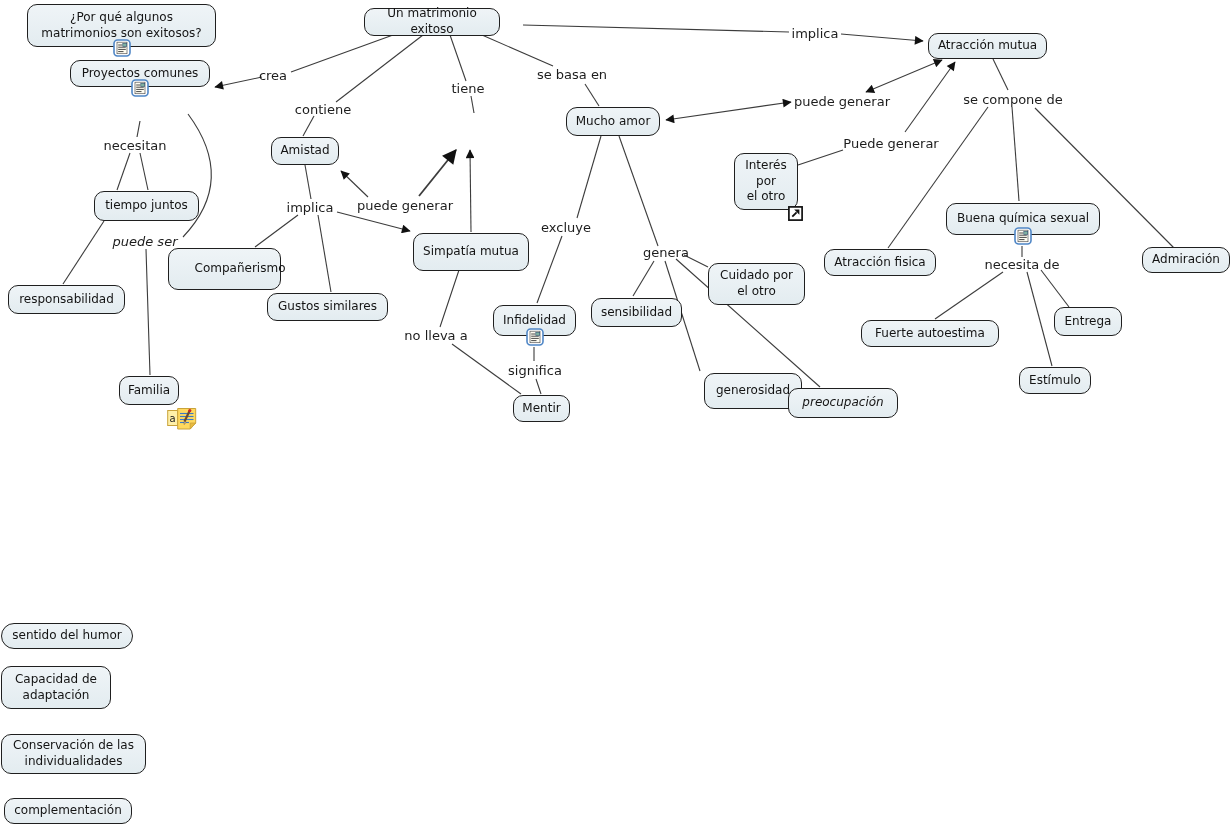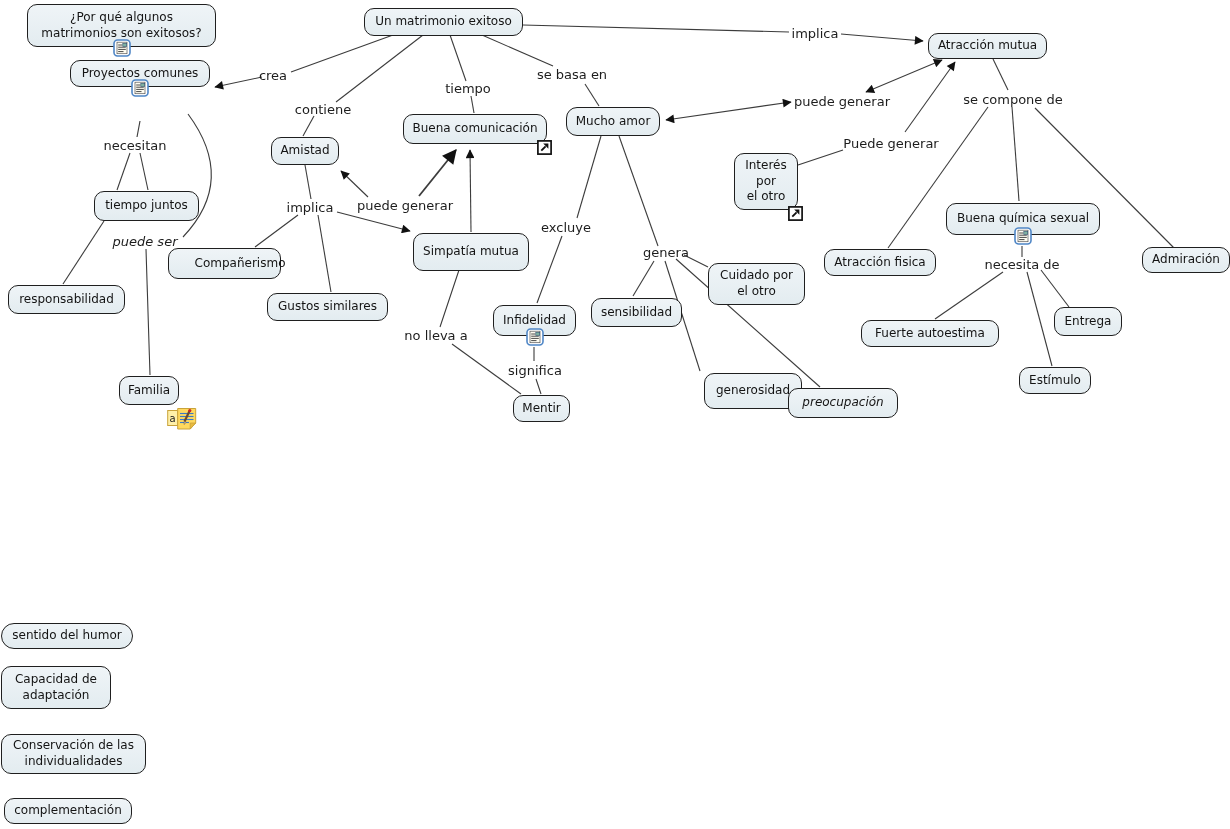--- a/index.html
+++ b/index.html
@@ -94,45 +94,37 @@
       <span class="nicon pos-bc"><svg width="18" height="18" viewBox="0 0 18 18">
           <rect x="1" y="1" width="16" height="16" rx="3.5" fill="#ffffff" stroke="#4f86c6" stroke-width="1.6"></rect>
           <rect x="4" y="3.2" width="10" height="11.5" fill="#fffdf2" stroke="#555" stroke-width="0.7"></rect>
           <line x1="5.2" y1="6" x2="9.3" y2="6" stroke="#333" stroke-width="0.9"></line>
           <line x1="5.2" y1="8.2" x2="12.8" y2="8.2" stroke="#333" stroke-width="0.9"></line>
           <line x1="5.2" y1="10.4" x2="12.8" y2="10.4" stroke="#333" stroke-width="0.9"></line>
           <line x1="5.2" y1="12.6" x2="10.5" y2="12.6" stroke="#333" stroke-width="0.9"></line>
           <rect x="9.8" y="4.3" width="3.9" height="3" fill="#7fb2a0" stroke="#2f4f6f" stroke-width="0.6"></rect>
         </svg></span>
     </div>
-    <div class="concept" style="left: 364px; top: 8px; width: 159px; height: 28px;">
+    <div class="concept" style="left: 364px; top: 8px; width: 136px; height: 28px; justify-content: flex-end;">
       <span class="lbl">Un matrimonio exitoso</span>
     </div>
     <div class="concept" style="left: 70px; top: 60px; width: 140px; height: 27px;">
       <span class="lbl">Proyectos comunes</span>
       <span class="nicon pos-bc"><svg width="18" height="18" viewBox="0 0 18 18">
           <rect x="1" y="1" width="16" height="16" rx="3.5" fill="#ffffff" stroke="#4f86c6" stroke-width="1.6"></rect>
           <rect x="4" y="3.2" width="10" height="11.5" fill="#fffdf2" stroke="#555" stroke-width="0.7"></rect>
           <line x1="5.2" y1="6" x2="9.3" y2="6" stroke="#333" stroke-width="0.9"></line>
           <line x1="5.2" y1="8.2" x2="12.8" y2="8.2" stroke="#333" stroke-width="0.9"></line>
           <line x1="5.2" y1="10.4" x2="12.8" y2="10.4" stroke="#333" stroke-width="0.9"></line>
           <line x1="5.2" y1="12.6" x2="10.5" y2="12.6" stroke="#333" stroke-width="0.9"></line>
           <rect x="9.8" y="4.3" width="3.9" height="3" fill="#7fb2a0" stroke="#2f4f6f" stroke-width="0.6"></rect>
         </svg></span>
     </div>
     <div class="concept" style="left: 271px; top: 137px; width: 68px; height: 28px;">
       <span class="lbl">Amistad</span>
-    </div>
-    <div class="concept" style="left: 403px; top: 114px; width: 144px; height: 30px;">
-      <span class="lbl">Buena comunicación</span>
-      <span class="nicon pos-br"><svg width="15" height="15" viewBox="0 0 15 15">
-          <rect x="0.9" y="0.9" width="13.2" height="13.2" fill="#ffffff" stroke="#111" stroke-width="1.7"></rect>
-          <path d="M4.3,10.7 L8.6,6.4" stroke="#111" stroke-width="1.9" fill="none"></path>
-          <polygon points="6.2,3.6 11.4,3.6 11.4,8.8" fill="#111"></polygon>
-        </svg></span>
     </div>
     <div class="concept" style="left: 566px; top: 107px; width: 94px; height: 29px; border-radius: 11px;">
       <span class="lbl">Mucho amor</span>
     </div>
     <div class="concept" style="left: 928px; top: 33px; width: 119px; height: 26px;">
       <span class="lbl">Atracción mutua</span>
     </div>
     <div class="concept" style="left: 734px; top: 153px; width: 64px; height: 57px;">
       <span class="lbl">Interés
 por
@@ -142,21 +134,21 @@
           <path d="M4.3,10.7 L8.6,6.4" stroke="#111" stroke-width="1.9" fill="none"></path>
           <polygon points="6.2,3.6 11.4,3.6 11.4,8.8" fill="#111"></polygon>
         </svg></span>
     </div>
     <div class="concept" style="left: 413px; top: 233px; width: 116px; height: 38px;">
       <span class="lbl">Simpatía mutua</span>
     </div>
     <div class="concept" style="left: 94px; top: 191px; width: 105px; height: 30px;">
       <span class="lbl">tiempo juntos</span>
     </div>
-    <div class="concept" style="left: 168px; top: 248px; width: 113px; height: 31px; padding-left: 36px;">
+    <div class="concept" style="left: 168px; top: 248px; width: 113px; height: 42px; padding-left: 36px;">
       <span class="lbl">Compañerismo</span>
     </div>
     <div class="concept" style="left: 267px; top: 293px; width: 121px; height: 28px;">
       <span class="lbl">Gustos similares</span>
     </div>
     <div class="concept" style="left: 8px; top: 285px; width: 117px; height: 29px;">
       <span class="lbl">responsabilidad</span>
     </div>
     <div class="concept" style="left: 119px; top: 376px; width: 60px; height: 29px;">
       <span class="lbl">Familia</span>
@@ -225,21 +217,21 @@
     </div>
     <div class="concept" style="left: 1px; top: 734px; width: 145px; height: 40px;">
       <span class="lbl">Conservación de las
 individualidades</span>
     </div>
     <div class="concept" style="left: 4px; top: 798px; width: 128px; height: 26px;">
       <span class="lbl">complementación</span>
     </div>
     <span class="phrase" style="left: 273px; top: 75px;">crea</span>
     <span class="phrase" style="left: 323px; top: 109px;">contiene</span>
-    <span class="phrase" style="left: 468px; top: 88px;">tiempo</span>
+    <span class="phrase" style="left: 468px; top: 88px;">tiene</span>
     <span class="phrase" style="left: 572px; top: 74px;">se basa en</span>
     <span class="phrase" style="left: 815px; top: 33px;">implica</span>
     <span class="phrase" style="left: 135px; top: 145px;">necesitan</span>
     <span class="phrase" style="left: 145px; top: 241px; font-style: italic;">puede ser</span>
     <span class="phrase" style="left: 310px; top: 207px;">implica</span>
     <span class="phrase" style="left: 405px; top: 205px;">puede generar</span>
     <span class="phrase" style="left: 842px; top: 101px;">puede generar</span>
     <span class="phrase" style="left: 891px; top: 143px;">Puede generar</span>
     <span class="phrase" style="left: 1013px; top: 99px;">se compone de</span>
     <span class="phrase" style="left: 566px; top: 227px;">excluye</span>

